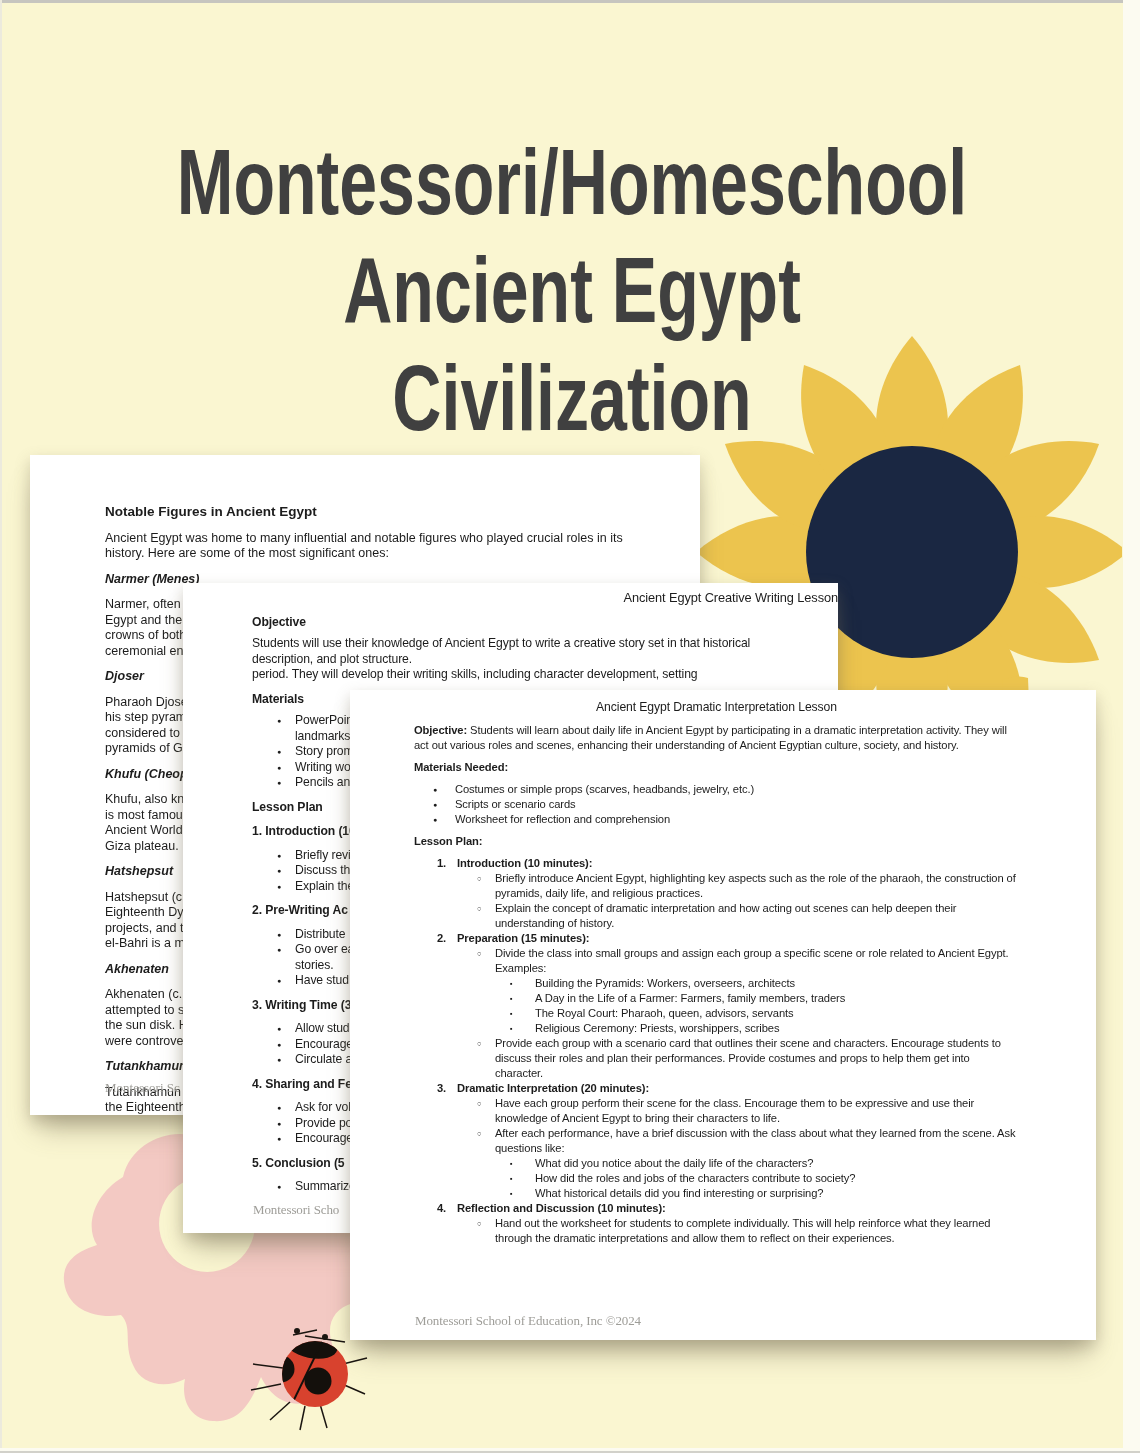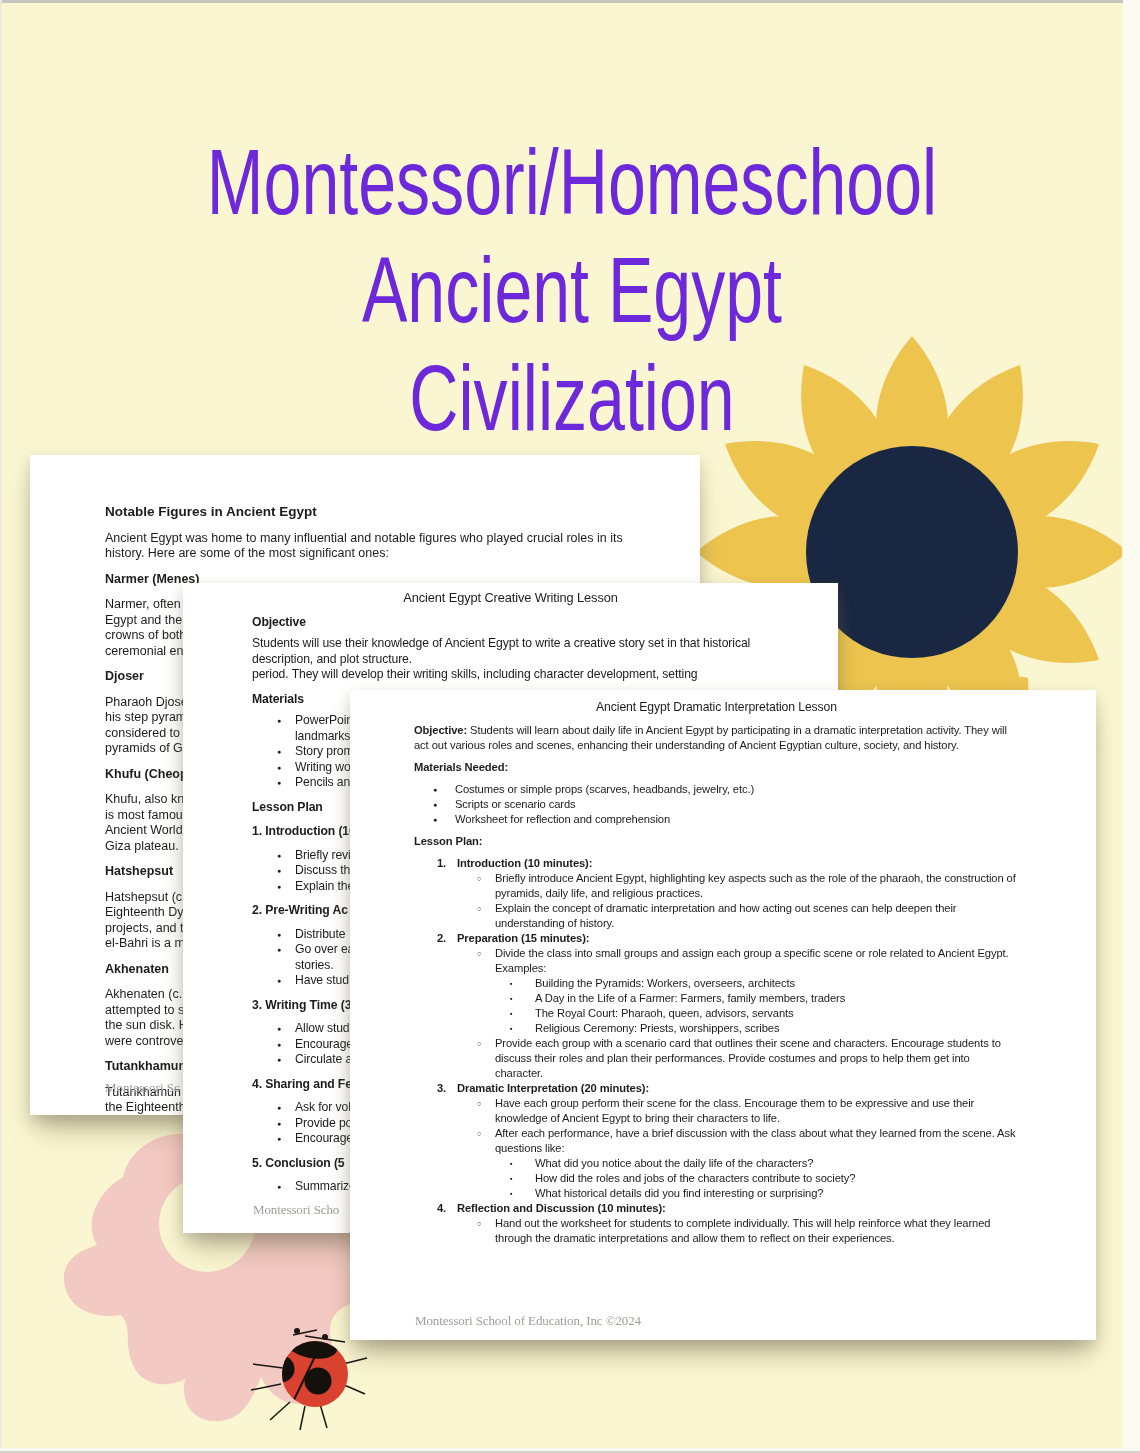--- a/index.html
+++ b/index.html
@@ -11,21 +11,21 @@
   }
   
   .edge-top{position:absolute;left:0;top:0;right:0;height:3px;background:#c6c5bf;z-index:40;}
   .edge-left{position:absolute;left:0;top:0;bottom:0;width:2px;background:#eceadd;z-index:40;}
   .edge-right{position:absolute;right:0;top:0;bottom:0;width:17px;background:#fcfbf1;z-index:40;}
   .edge-bottom{position:absolute;left:0;right:0;bottom:0;height:5px;background:#fcfbf1;border-bottom:2px solid #d2d1ca;box-sizing:border-box;z-index:40;}
 
   
   .poster-title{
     position:absolute;left:0;right:20px;top:128px;text-align:center;z-index:1;
-    font-weight:400;color:#6d28d9;padding-left:24px;
+    font-weight:700;color:#404040;padding-left:24px;
   }
   .poster-title .tline{
     font-size:92px;line-height:108px;white-space:nowrap;
     transform:scaleX(0.74);transform-origin:50% 50%;
   }
 
   
   .sunflower{position:absolute;left:690px;top:330px;z-index:1;}
   .pink-blob{position:absolute;left:35px;top:1125px;z-index:1;}
   .ladybug{position:absolute;left:245px;top:1322px;z-index:30;}
@@ -34,28 +34,28 @@
   .pg{
     position:absolute;background:#ffffff;overflow:hidden;box-sizing:border-box;
     box-shadow:0 6px 14px rgba(120,110,85,.30), 0 20px 26px -8px rgba(110,100,75,.45);
   }
   .pg .ftr{position:absolute;color:#9e9d98;font-size:13px;white-space:nowrap;font-family:Liberation Serif, serif;}
 
   
   .pg1{left:30px;top:455px;width:670px;height:660px;z-index:2;
        font-size:12.5px;line-height:15.5px;padding:13px 10px 0 75px;}
   .pg1 .pgh1{font-weight:bold;font-size:13.5px;margin-bottom:11px;margin-top:36px;}
-  .pg1 .h{font-weight:bold;margin-top:10px;margin-bottom:10px;white-space:nowrap;}
+  .pg1 .h{font-weight:bold;margin-top:10px;margin-bottom:10px;white-space:nowrap;font-style:italic;}
   .pg1 .ln{white-space:nowrap;}
   .pg1 .ftr{left:75px;bottom:20px;}
 
   
   .pg2{left:183px;top:583px;width:655px;height:650px;z-index:3;
        font-size:12.2px;line-height:15.5px;padding:7px 0 0 0;letter-spacing:-0.1px;}
-  .pg2 .pgtitle{text-align:center;font-size:12.8px;margin-bottom:2px;}
+  .pg2 .pgtitle{text-align:right;font-size:12.8px;margin-bottom:2px;}
   .pg2 .bd{padding-left:69px;}
   .pg2 .h{font-weight:bold;margin-top:9px;margin-bottom:6px;white-space:nowrap;}
   .pg2 .hn{font-weight:bold;margin-top:9px;margin-bottom:8px;white-space:nowrap;}
   .pg2 .ln{white-space:nowrap;}
   .pg2 .b{display:flex;padding-left:25px;white-space:nowrap;}
   .pg2 .b .mk{width:18px;font-size:7px;flex:none;}
   .pg2 .bc{padding-left:43px;white-space:nowrap;}
   .pg2 .ftr{left:70px;bottom:16px;}
 
   

